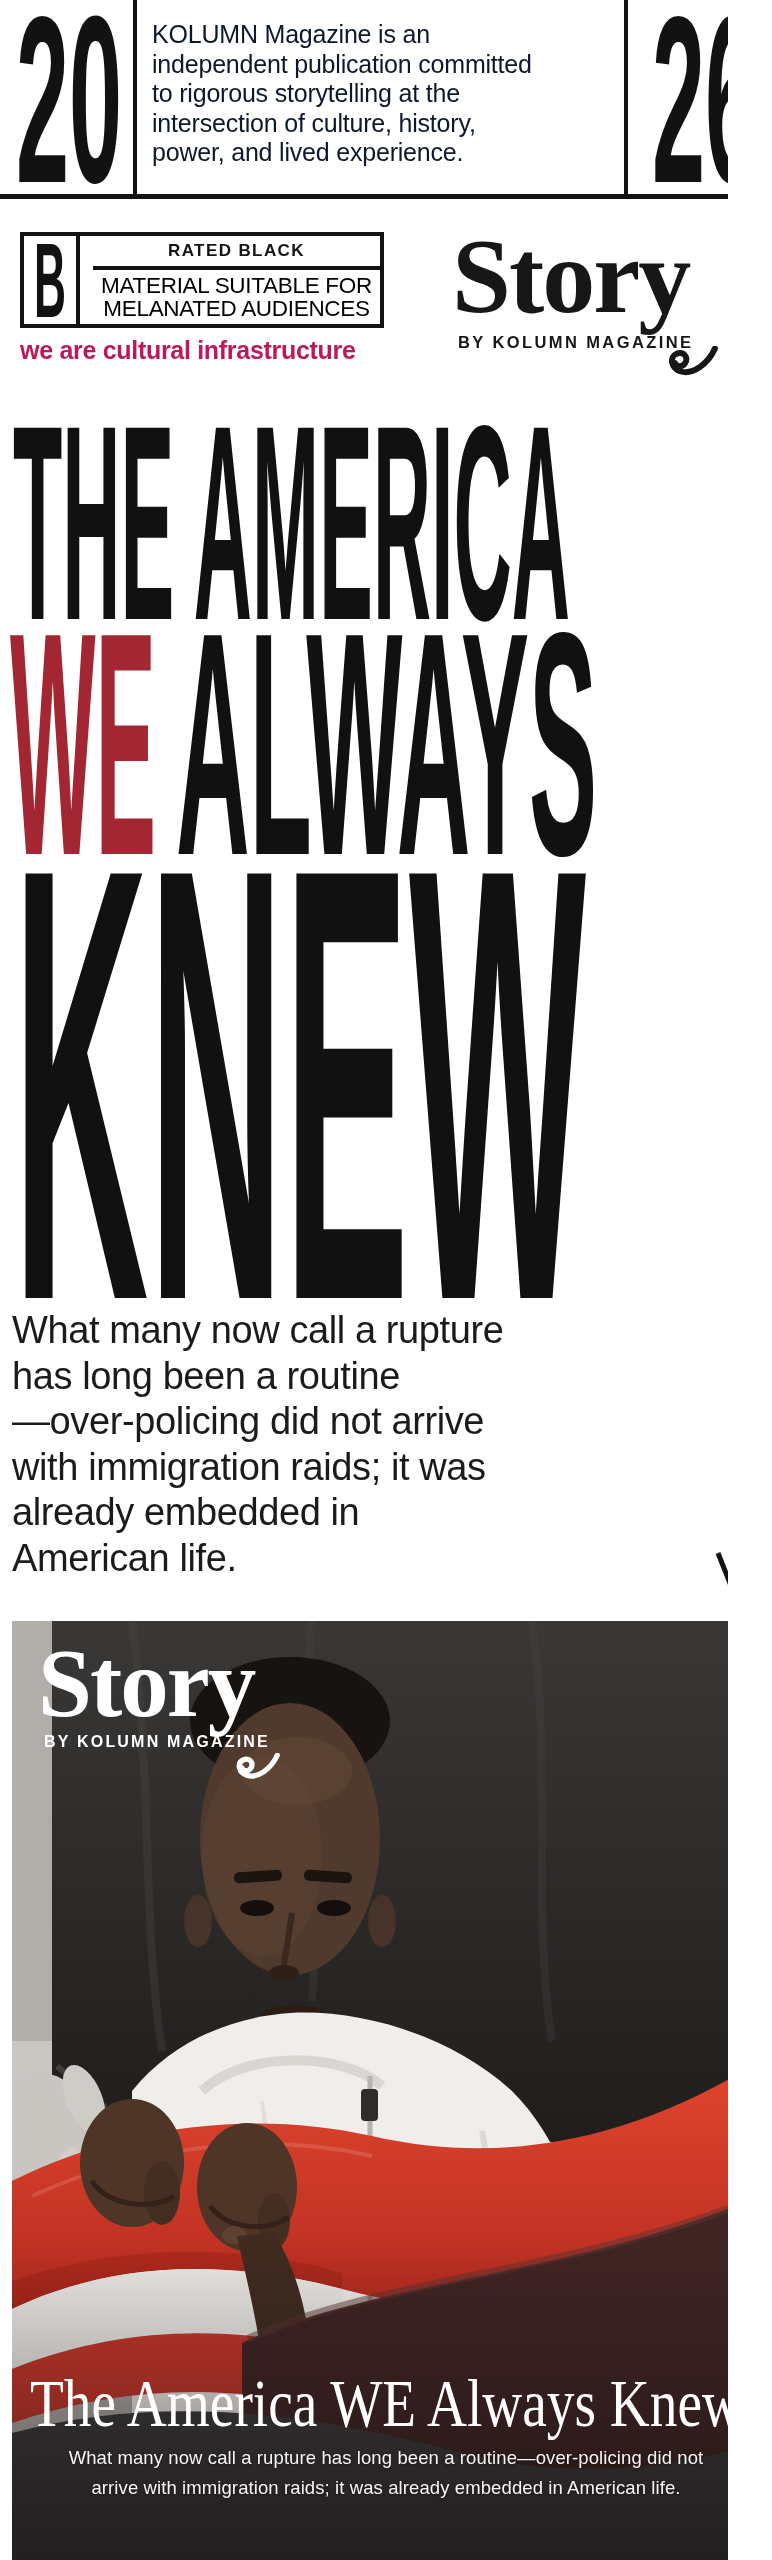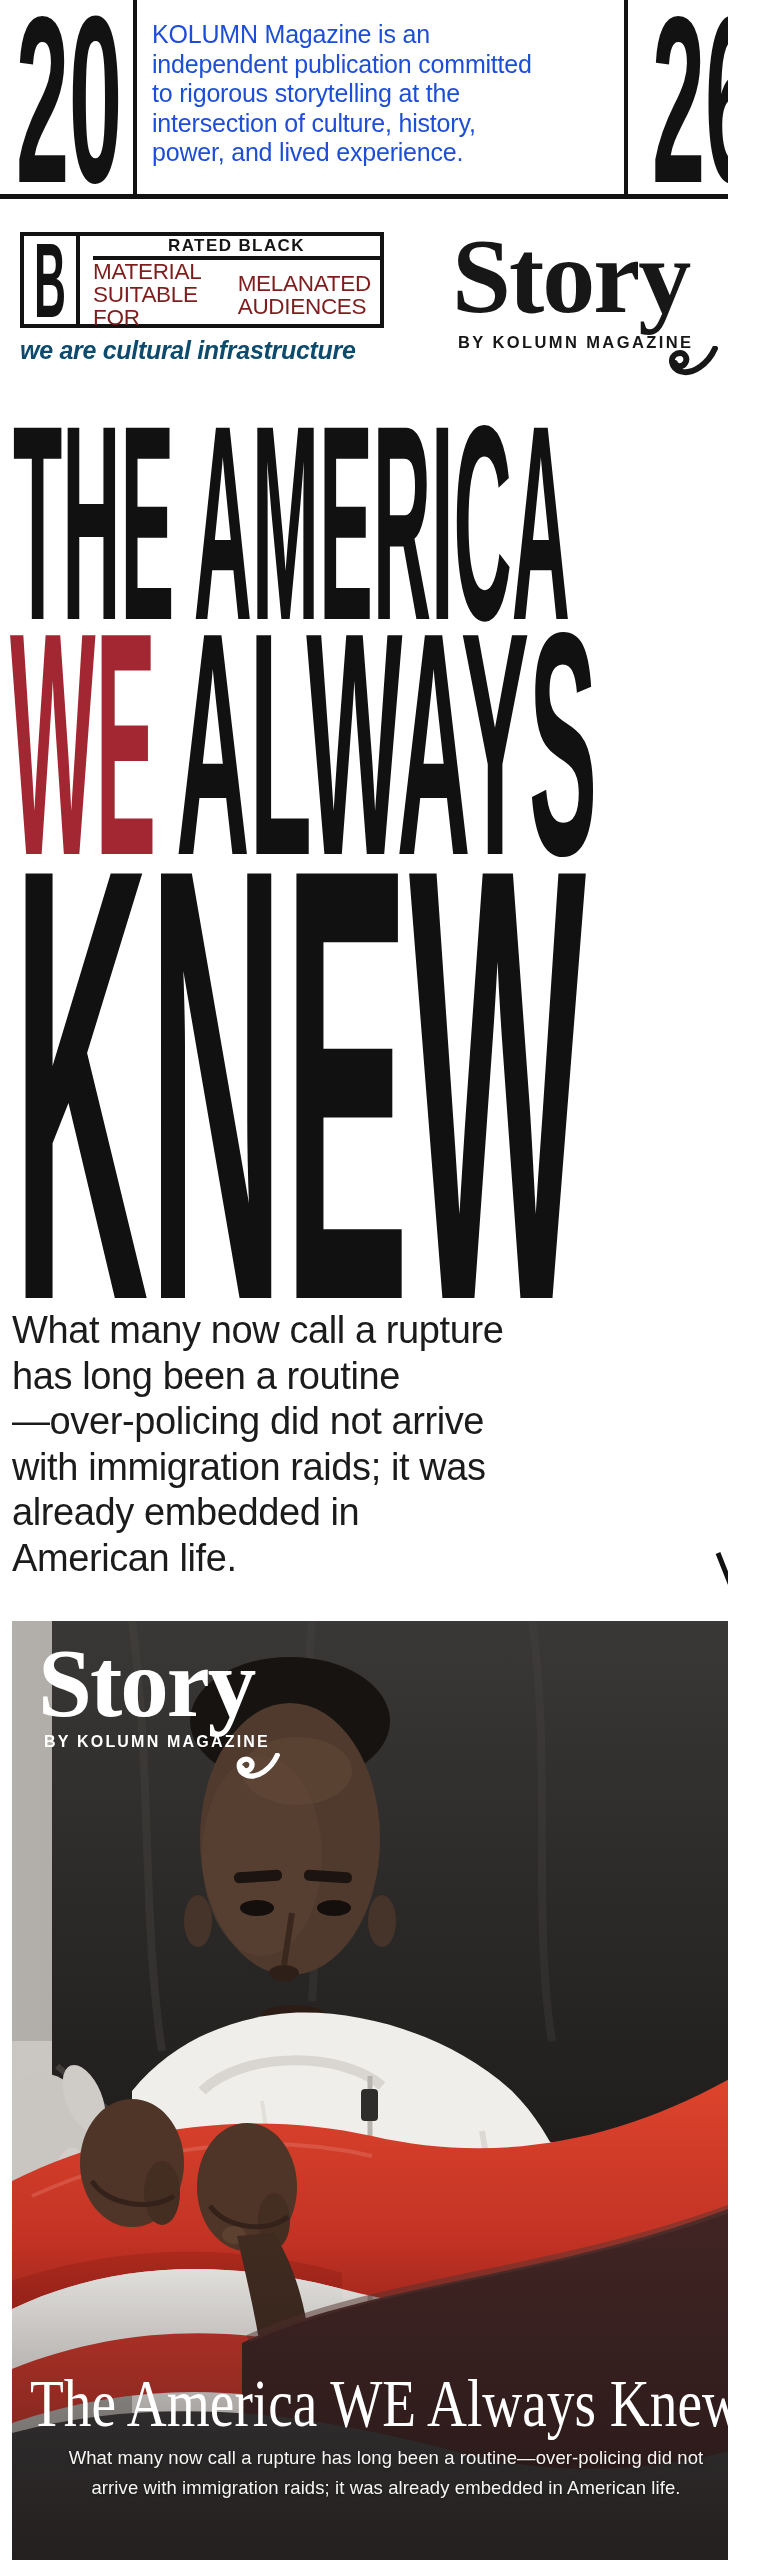--- a/index.html
+++ b/index.html
@@ -8,41 +8,41 @@
 
   
   .vdiv{position:absolute;top:0;width:4px;height:195px;background:#121212;}
   #vdiv1{left:133px;}
   #vdiv2{left:624px;}
   #hrule{position:absolute;left:0;top:194px;width:772px;height:5px;background:#121212;}
   #num20{position:absolute;left:16px;top:12px;}
   #num26{position:absolute;left:652px;top:12px;}
   #masthead-desc{
     position:absolute;left:152px;top:20px;width:470px;
-    font-size:25px;line-height:29.5px;font-weight:500;color:#1d4ed8;
+    font-size:25px;line-height:29.5px;font-weight:500;color:#0f172a;
     white-space:pre-line;letter-spacing:-0.2px;
   }
 
   
   #badge{
     position:absolute;left:20px;top:232px;width:364px;height:96px;
     border:4px solid #121212;box-sizing:border-box;display:flex;background:#fff;
   }
   #badge-left{width:52px;border-right:4px solid #121212;display:flex;align-items:center;justify-content:center;}
   #badge-right{flex:1;display:flex;flex-direction:column;margin-left:13px;}
   #badge-title-row{
     height:30px;border-bottom:4px solid #121212;display:flex;align-items:center;justify-content:center;
     font-size:17px;font-weight:700;letter-spacing:1.4px;color:#141414;
   }
   #badge-sub{
-    flex:1;display:flex;flex-direction:row;align-items:center;justify-content:center;
-    font-size:22.5px;line-height:23px;font-weight:400;color:#7f1d1d;letter-spacing:-0.3px;
+    flex:1;display:flex;flex-direction:column;align-items:center;justify-content:center;
+    font-size:22.5px;line-height:23px;font-weight:400;color:#000000;letter-spacing:-0.3px;
   }
   #badge-tagline{
-    position:absolute;left:20px;top:336px;font-size:25px;font-weight:700;color:#0c4a6e;letter-spacing:-0.3px;font-style:italic;
+    position:absolute;left:20px;top:336px;font-size:25px;font-weight:700;color:#be185d;letter-spacing:-0.3px;
   }
 
   
   .story-logo{font-family:"Liberation Serif",serif;font-weight:700;letter-spacing:-2px;line-height:1;}
   #header-logo{position:absolute;left:452px;top:224px;color:#171717;}
   #header-logo .story-word{font-size:106px;}
   .story-byline{font-family:"Liberation Sans",sans-serif;font-weight:700;letter-spacing:2.4px;font-size:16.5px;}
   #header-logo .story-byline{margin:4px 0 0 6px;color:#171717;}
   .swash{position:absolute;}
   #header-swash{left:214px;top:122px;width:52px;height:34px;color:#171717;}

